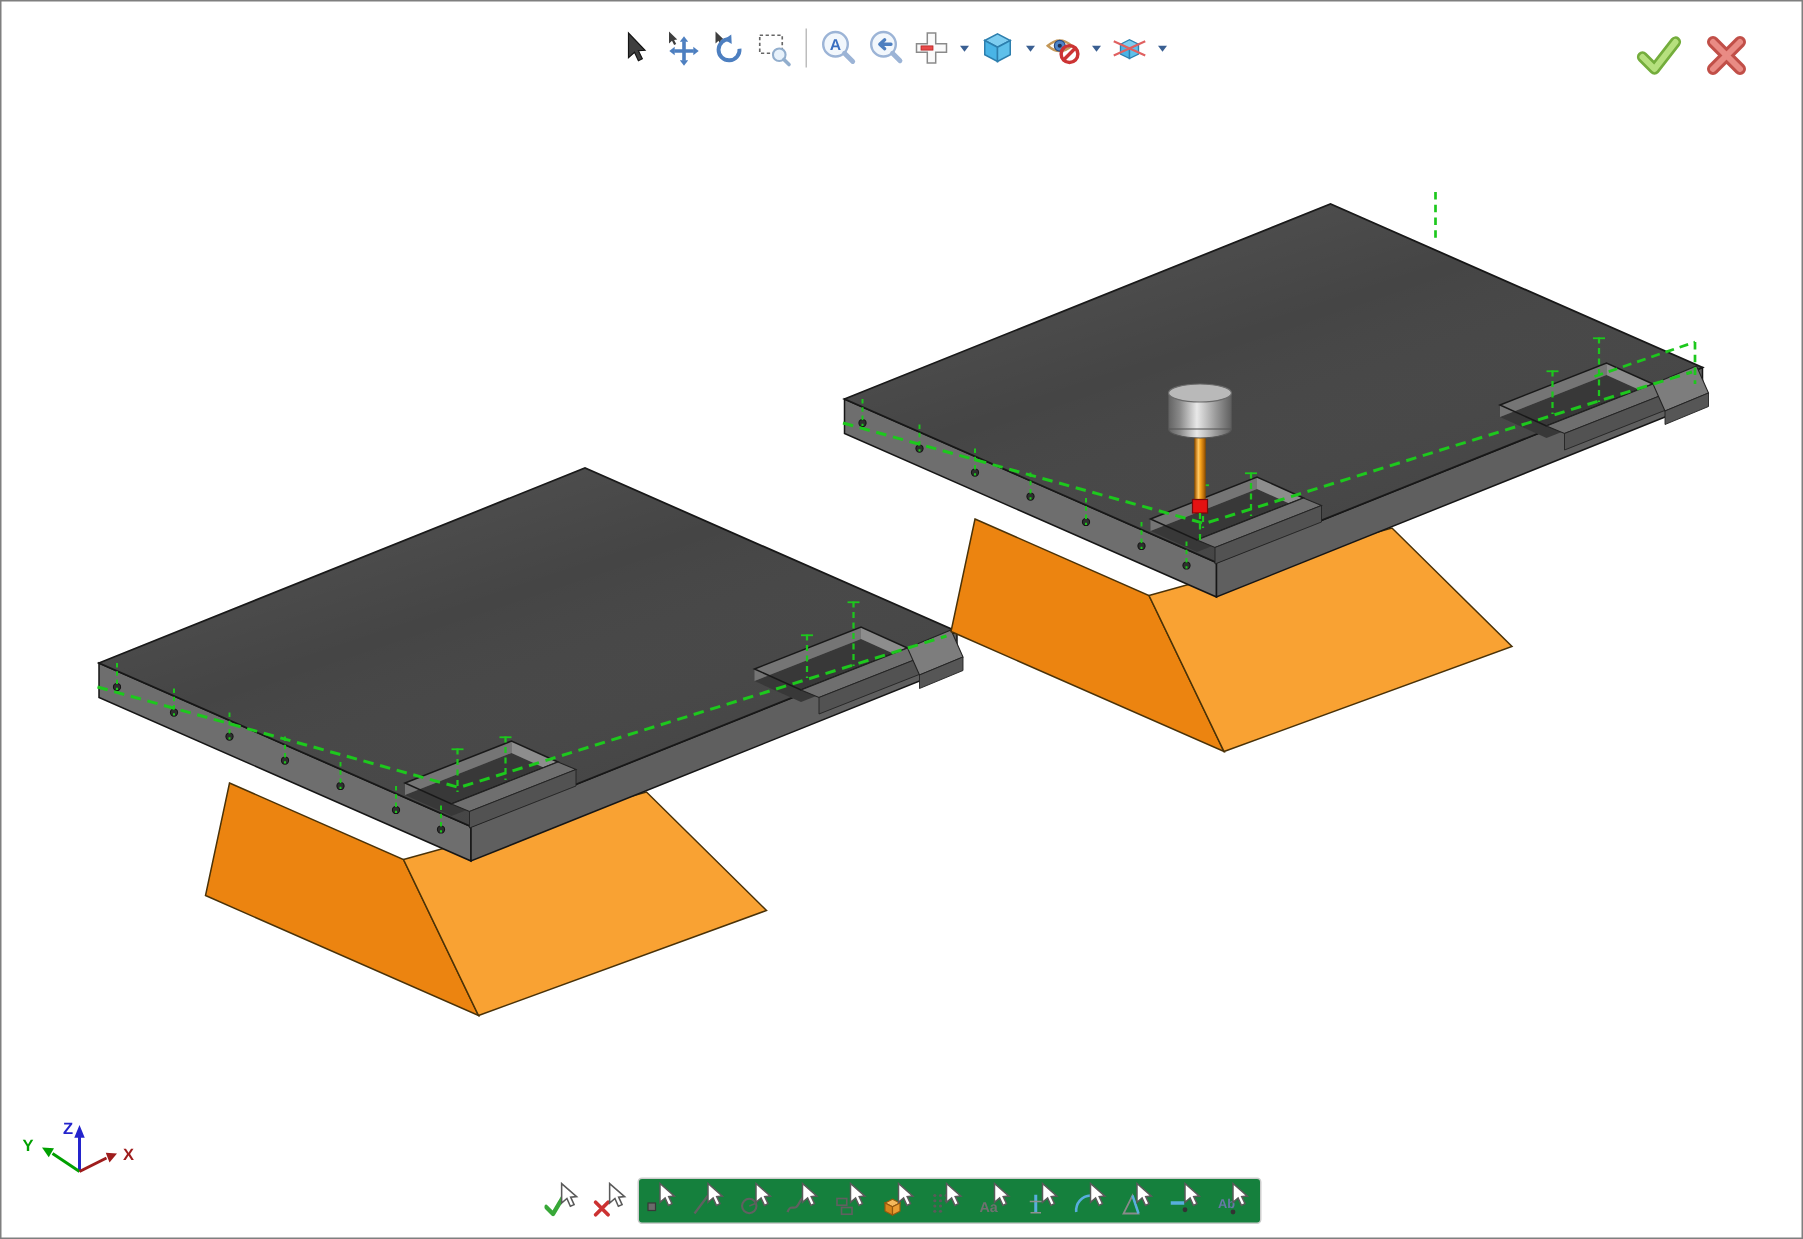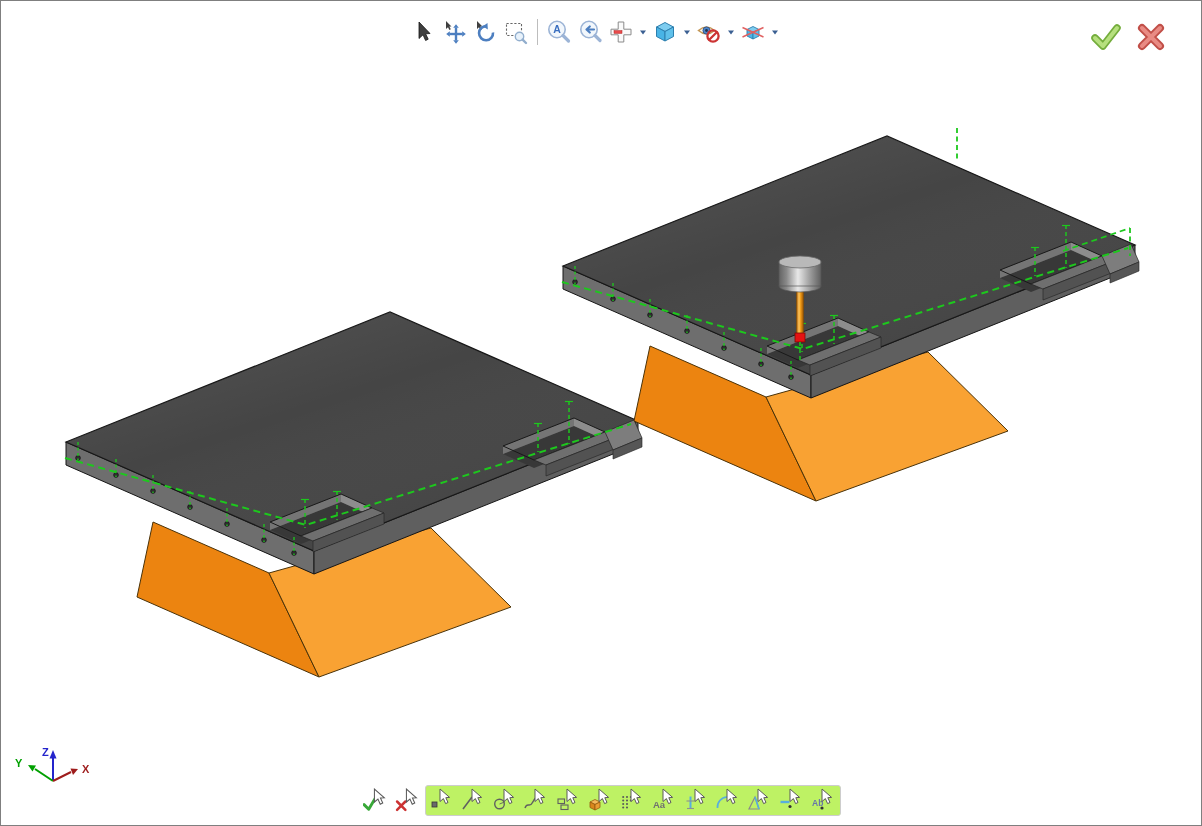--- a/index.html
+++ b/index.html
@@ -14,21 +14,21 @@
   .tbar{position:absolute;left:408px;top:16px;display:flex;align-items:center;gap:3px;z-index:5;}
   .tbtn{width:28px;height:30px;display:flex;align-items:center;justify-content:center;border-radius:3px;cursor:default;}
   .caret{width:10px;height:30px;display:flex;align-items:center;justify-content:center;}
   .sep{width:1px;height:26px;background:#bdbdbd;margin:0 4px;}
   .okx{position:absolute;left:1088px;top:19px;display:flex;align-items:center;gap:11px;z-index:5;}
   .okx .tbtn{width:34px;height:34px;}
   .bbar-accept{position:absolute;left:361px;top:786px;display:flex;gap:4px;z-index:5;}
   .bbar-accept .tbtn{width:28px;height:28px;}
   .bpanel{
     position:absolute;left:424px;top:784px;width:416px;height:31px;z-index:5;
-    background:#bef264;border:1px solid #cdcdcd;border-radius:3px;
+    background:#15803d;border:1px solid #cdcdcd;border-radius:3px;
     display:flex;align-items:center;box-sizing:border-box;
   }
   .bcell{width:32px;height:29px;display:flex;align-items:center;justify-content:center;}
   .triad{position:absolute;left:8px;top:733px;z-index:4;}
 </style>
 </head>
 <body>
 
 <div class="window">
 

